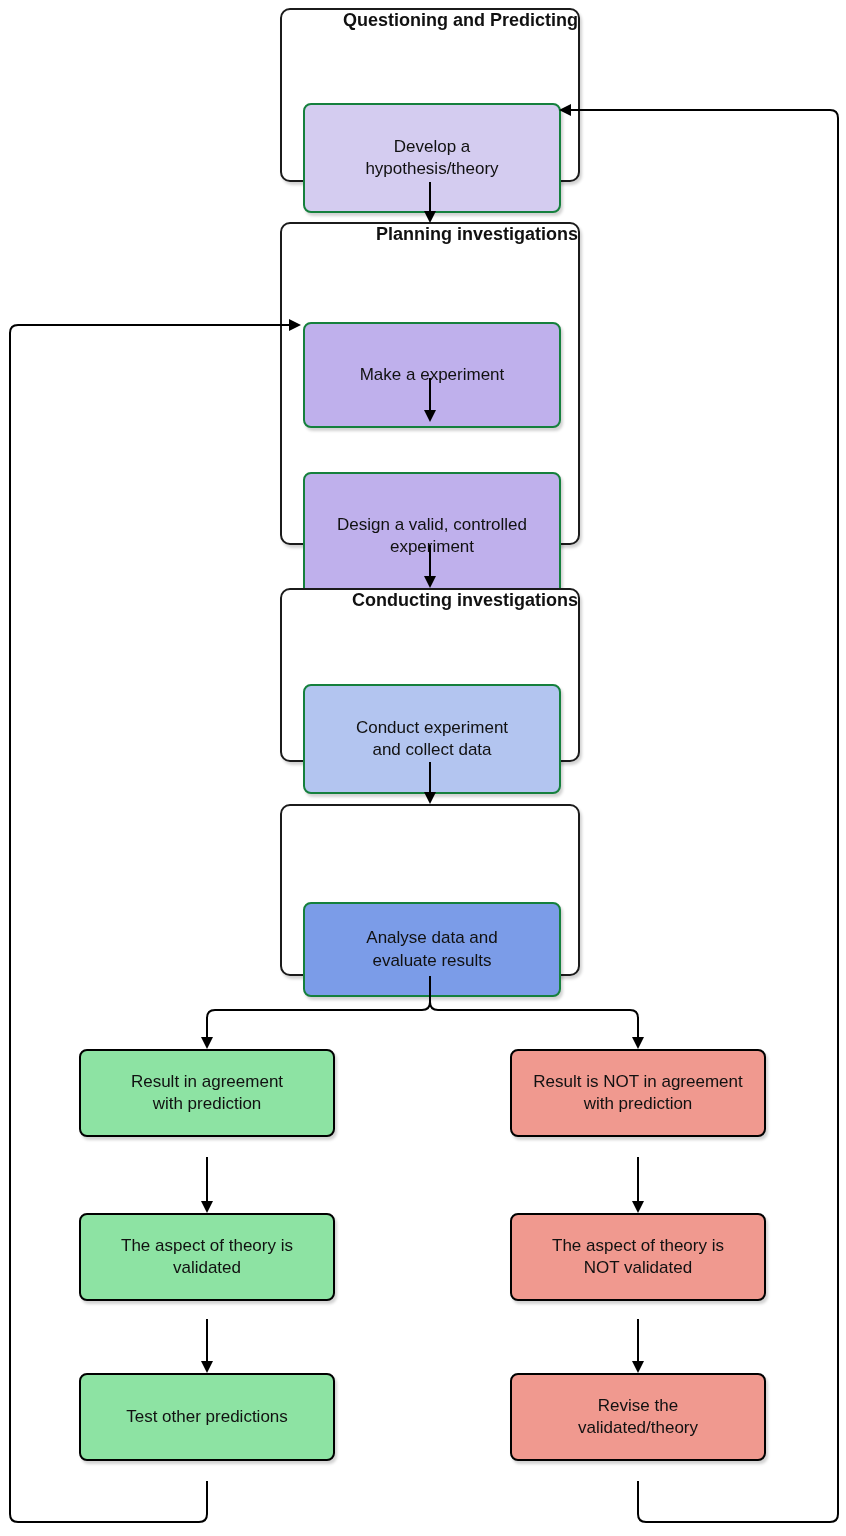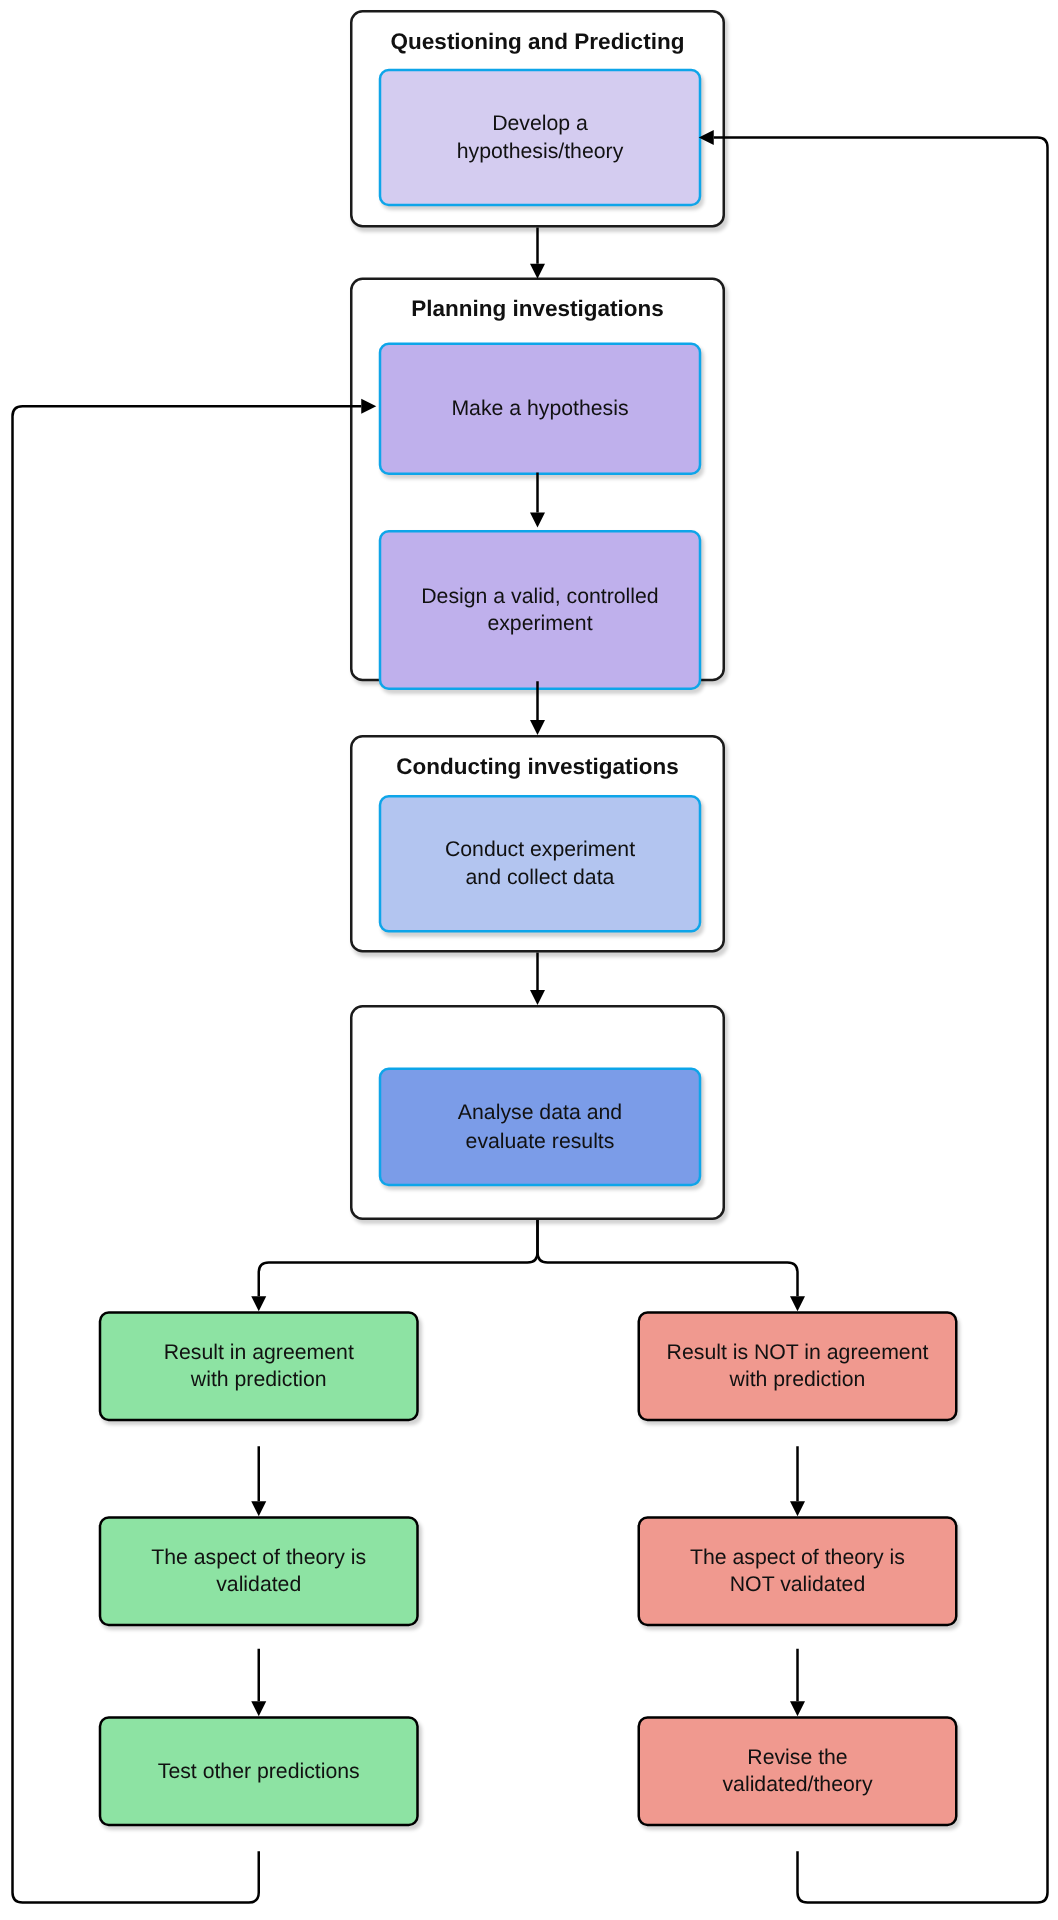--- a/index.html
+++ b/index.html
@@ -6,29 +6,30 @@
   .canvas{
     position:relative;width:846px;height:1536px;background:#ffffff;
     font-family:"Liberation Sans",sans-serif;color:#111;overflow:hidden;
   }
   .stage{
     position:absolute;left:280px;width:300px;box-sizing:border-box;
     background:#ffffff;border:2px solid #1b1b1b;border-radius:10px;
     box-shadow:2px 3px 3px rgba(0,0,0,0.18);
   }
   .stage-title{
-    margin:0;padding-top:13px;text-align:center;
+    margin:0;text-align:right;
     font-size:18px;font-weight:bold;color:#111;
   }
   .node{
     position:absolute;left:21px;width:258px;box-sizing:border-box;
-    border:2px solid #0ea5e9;border-radius:8px;
+    border:2px solid #15803d;border-radius:8px;
     display:flex;align-items:center;justify-content:center;
     text-align:center;font-size:17px;line-height:1.32;white-space:pre-line;
     box-shadow:2px 3px 3px rgba(0,0,0,0.18);
+    margin-top:48px;
   }
   .stage1{top:8px;height:174px;}   .stage1 .node{top:45px;height:110px;}
   .stage2{top:222px;height:323px;} .n-make{top:50px;height:106px;} .n-design{top:200px;height:128px;}
   .stage3{top:588px;height:174px;} .stage3 .node{top:46px;height:110px;}
   .stage4{top:804px;height:172px;} .stage4 .node{top:48px;height:95px;}
   .bnode{
     position:absolute;width:256px;height:88px;box-sizing:border-box;
     border:2px solid #000000;border-radius:8px;
     display:flex;align-items:center;justify-content:center;
     text-align:center;font-size:17px;line-height:1.32;white-space:pre-line;
@@ -46,21 +47,21 @@
 <div class="canvas">
 
   <section class="stage stage1">
     <h2 class="stage-title">Questioning and Predicting</h2>
     <div class="node" style="background-color: rgb(212, 204, 240);">Develop a
 hypothesis/theory</div>
   </section>
 
   <section class="stage stage2">
     <h2 class="stage-title">Planning investigations</h2>
-    <div class="node n-make" style="background-color: rgb(191, 176, 236);">Make a hypothesis</div>
+    <div class="node n-make" style="background-color: rgb(191, 176, 236);">Make a experiment</div>
     <div class="node n-design" style="background-color: rgb(191, 176, 236);">Design a valid, controlled
 experiment</div>
   </section>
 
   <section class="stage stage3">
     <h2 class="stage-title">Conducting investigations</h2>
     <div class="node" style="background-color: rgb(179, 197, 240);">Conduct experiment
 and collect data</div>
   </section>
 

